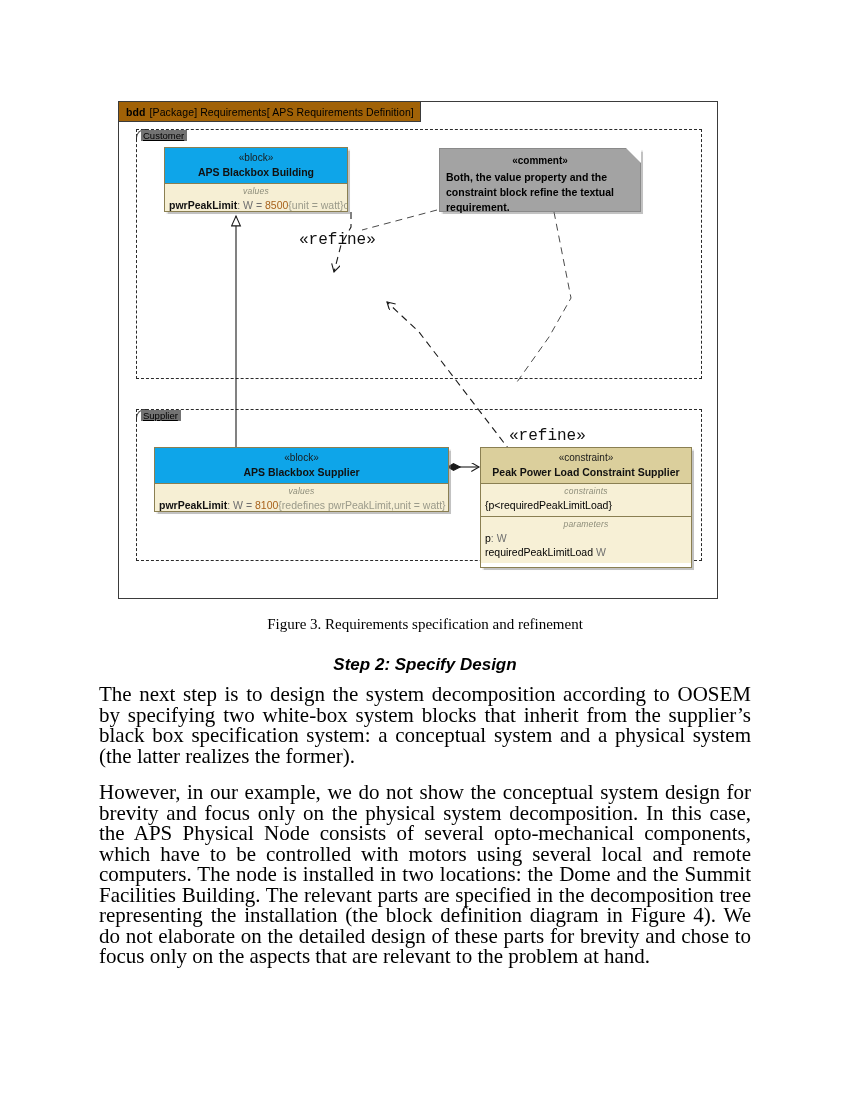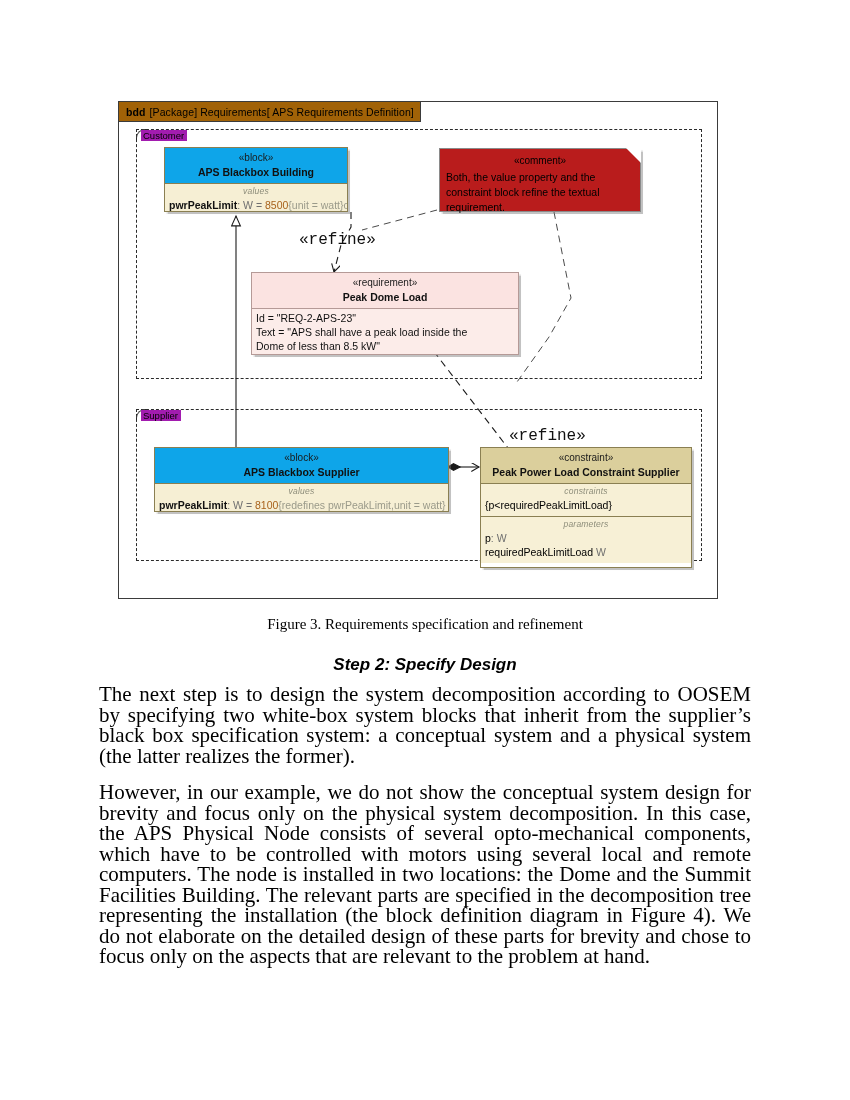--- a/index.html
+++ b/index.html
@@ -31,24 +31,25 @@
 
   
   .partition{
     position:absolute;
     border:1px dashed #2a2a2a;
     background:transparent;
   }
   .partition-label{
     position:absolute;
     font-size:9.5px;
-    background:#a21caf;
+    background:#737373;
     padding:0 3px 0 2px;
     line-height:11px;
     white-space:nowrap;
+    text-decoration:underline;
   }
   .partition-notch{
     position:absolute;width:9px;height:11px;
     border-left:1px solid #2a2a2a;
     border-top:1px solid #2a2a2a;
     border-top-left-radius:9px;
     background:#fff;
   }
 
   
@@ -91,26 +92,27 @@
   .constraint .hdr{background:#dbcf9c;}
   .constraint .compartment{background:#f7f0d6;}
   .requirement{border:1px solid #b59a97;}
   .requirement .hdr{background:#fbe3e1;border-bottom:1px solid #b59a97;}
   .requirement .compartment{background:#fcece9;}
   .requirement .line{color:#111;}
 
   
   .note{
     position:absolute;
-    background:#b91c1c;
+    background:#a3a3a3;
     border:1px solid #8a8a8a;
     box-sizing:border-box;
     box-shadow:1.5px 1.5px 1px rgba(120,120,120,.45);
     font-size:10.5px;line-height:15px;
     padding:4px 6px 4px 6px;
+    font-weight:bold;
   }
   .note .stereo{display:block;text-align:center;font-size:10px;margin-bottom:2px;}
   .note-fold2{
     position:absolute;right:-1px;top:-1px;width:15px;height:15px;
     background:#fff;
     clip-path:polygon(0 0,100% 0,100% 100%);
     border-right:0;
   }
 
   .edge-label{
@@ -209,31 +211,20 @@
     <div class="note" style="left:320px;top:46px;width:202px;height:64px;">
       <div class="note-fold2"></div>
       <span class="stereo">«comment»</span>
       <div>Both, the value property and the</div>
       <div>constraint block refine the textual</div>
       <div>requirement.</div>
     </div>
 
     <div class="edge-label" style="left:180px;top:129px;">«refine»</div>
 
-    <div class="node requirement" style="left:132px;top:170px;width:268px;height:83px;">
-      <div class="hdr">
-        <div class="stereo">«requirement»</div>
-        <div class="nm">Peak Dome Load</div>
-      </div>
-      <div class="compartment">
-        <div class="line">Id = "REQ-2-APS-23"</div>
-        <div class="line">Text = "APS shall have a peak load inside the</div>
-        <div class="line">Dome of less than 8.5 kW"</div>
-      </div>
-    </div>
 
     <div class="edge-label" style="left:390px;top:325px;">«refine»</div>
 
     <div class="node block" style="left:35px;top:345px;width:295px;height:65px;">
       <div class="hdr">
         <div class="stereo">«block»</div>
         <div class="nm">APS Blackbox Supplier</div>
       </div>
       <div class="compartment">
         <span class="comp-title">values</span>

